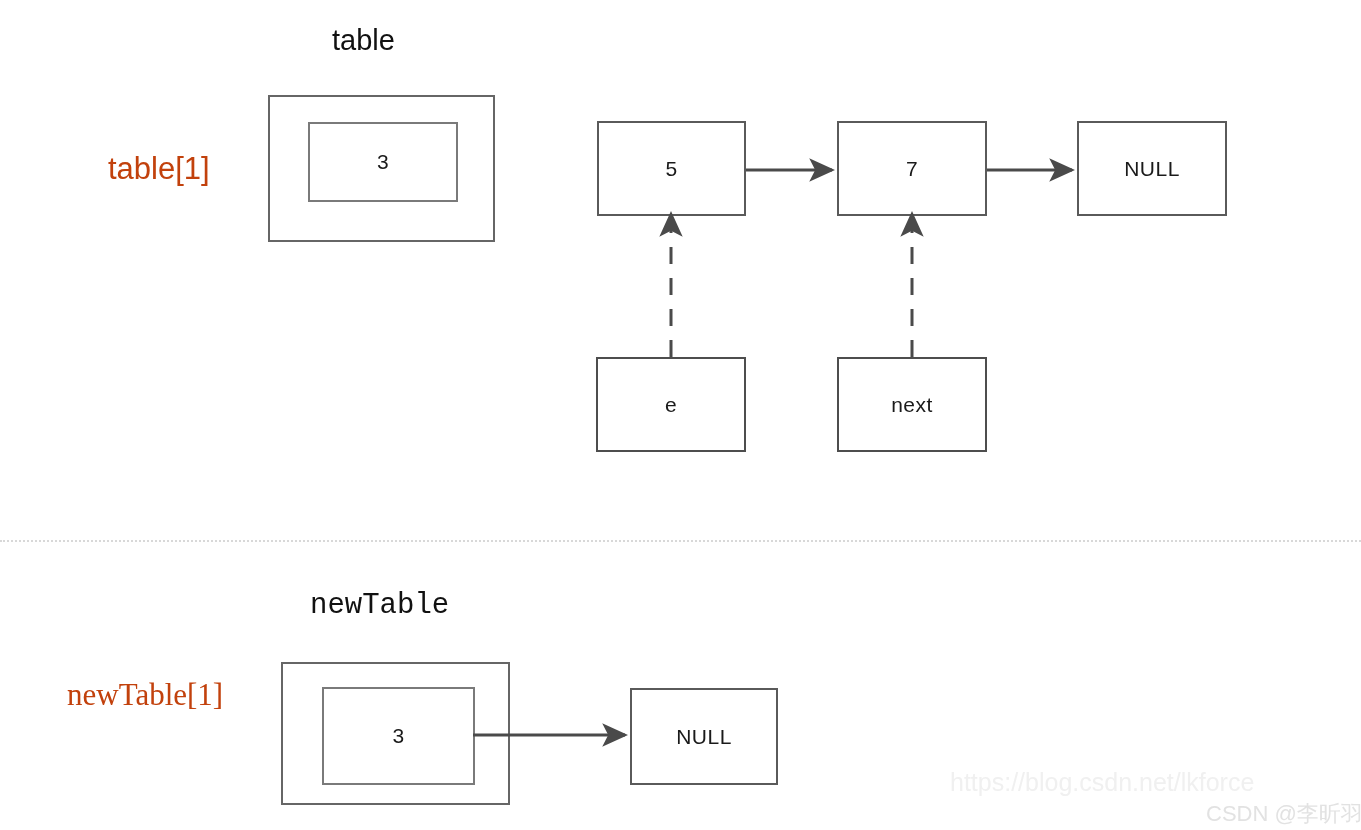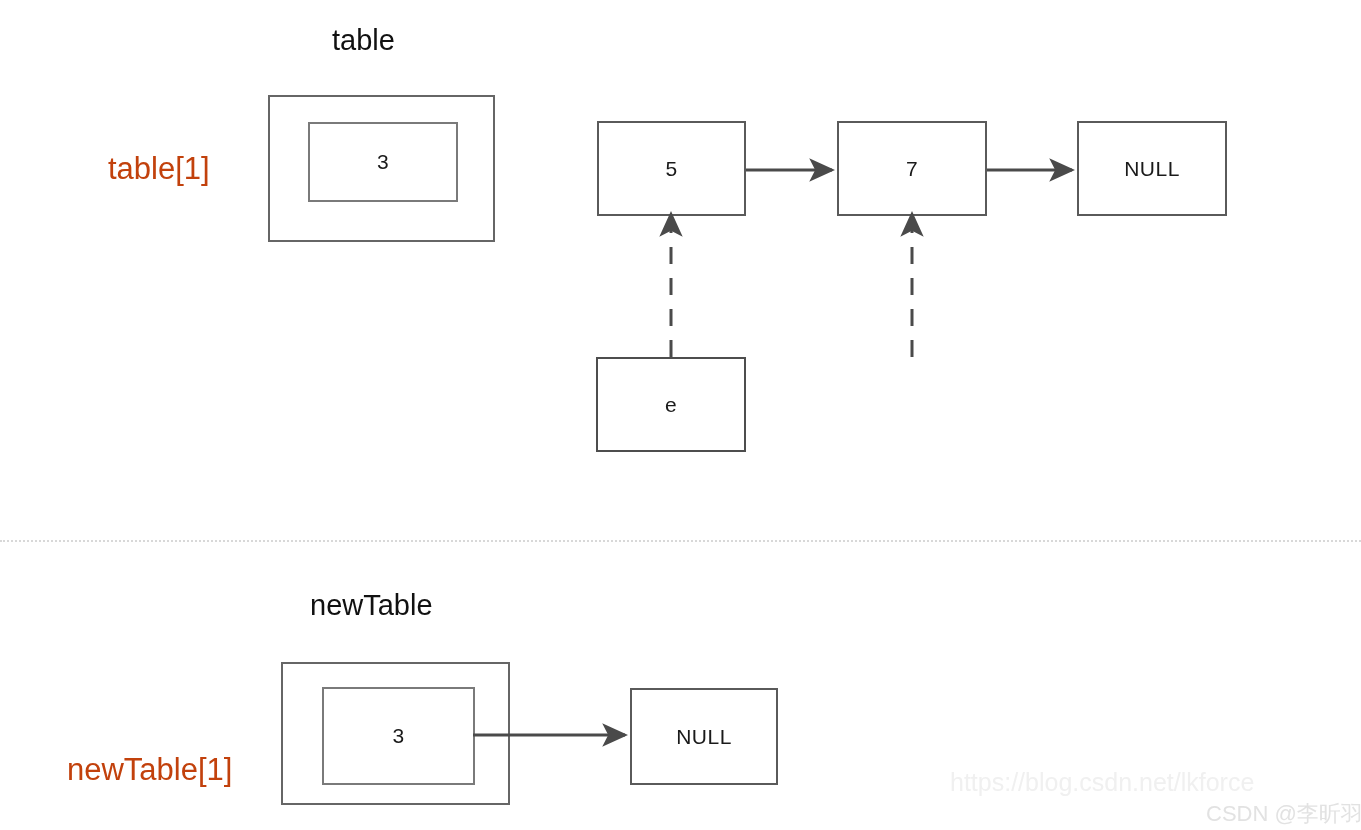--- a/index.html
+++ b/index.html
@@ -102,26 +102,29 @@
   </div>
 
   <div class="box node-box" style="left:1077px; top:121px; width:150px; height:95px;">
     <span class="box-label">NULL</span>
   </div>
 
   <div class="box var-box" style="left:596px; top:357px; width:150px; height:95px;">
     <span class="box-label">e</span>
   </div>
 
+  <div class="box var-box" style="left:837px; top:357px; width:150px; height:95px;">
+    <span class="box-label">next</span>
+  </div>
 
   <div class="divider" style="top:540px;"></div>
 
-  <div class="title" style="left:310px; top:589px;">newTable</div>
+  <div class="title" style="left:310px; top:589px;font-family:Liberation Mono, monospace;">newTable</div>
 
-  <div class="side-label" style="left:67px; top:752px;">newTable[1]</div>
+  <div class="side-label" style="left:67px; top:677px;font-family:Liberation Serif, serif;">newTable[1]</div>
 
   <div class="box outer-box" style="left:281px; top:662px; width:229px; height:143px;"></div>
 
   <div class="box inner-box" style="left:322px; top:687px; width:153px; height:98px;">
     <span class="box-label">3</span>
   </div>
 
   <div class="box node-box" style="left:630px; top:688px; width:148px; height:97px;">
     <span class="box-label">NULL</span>
   </div>

